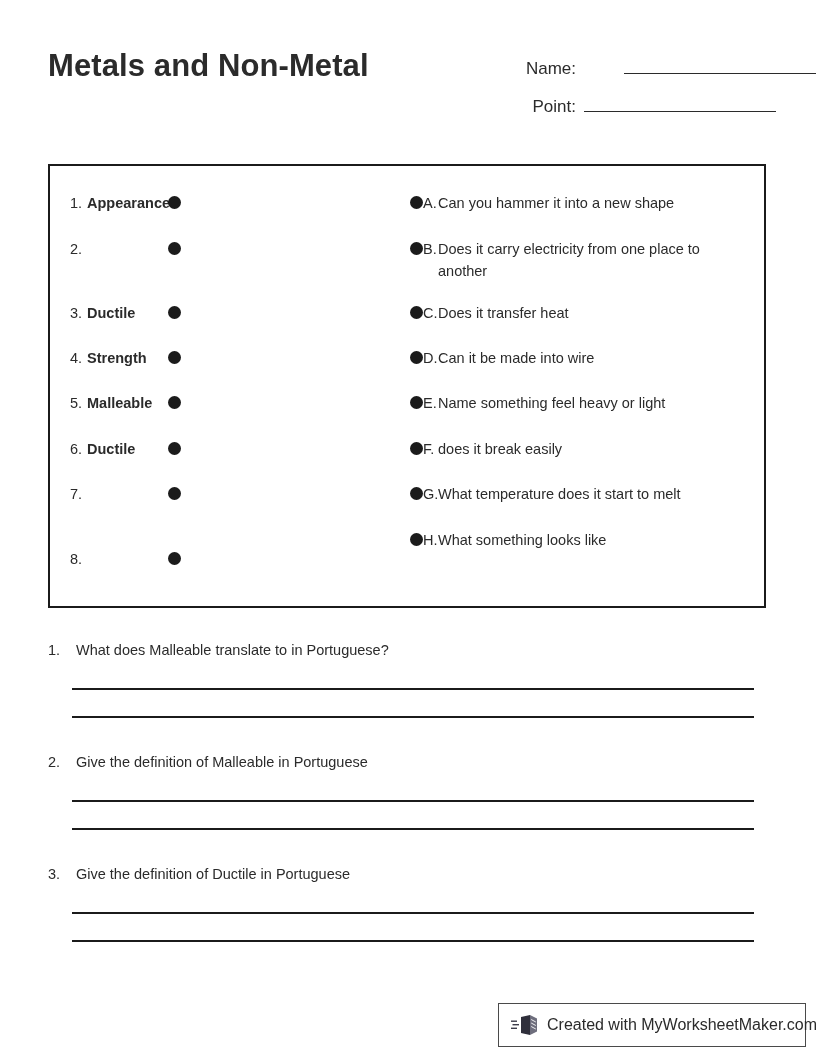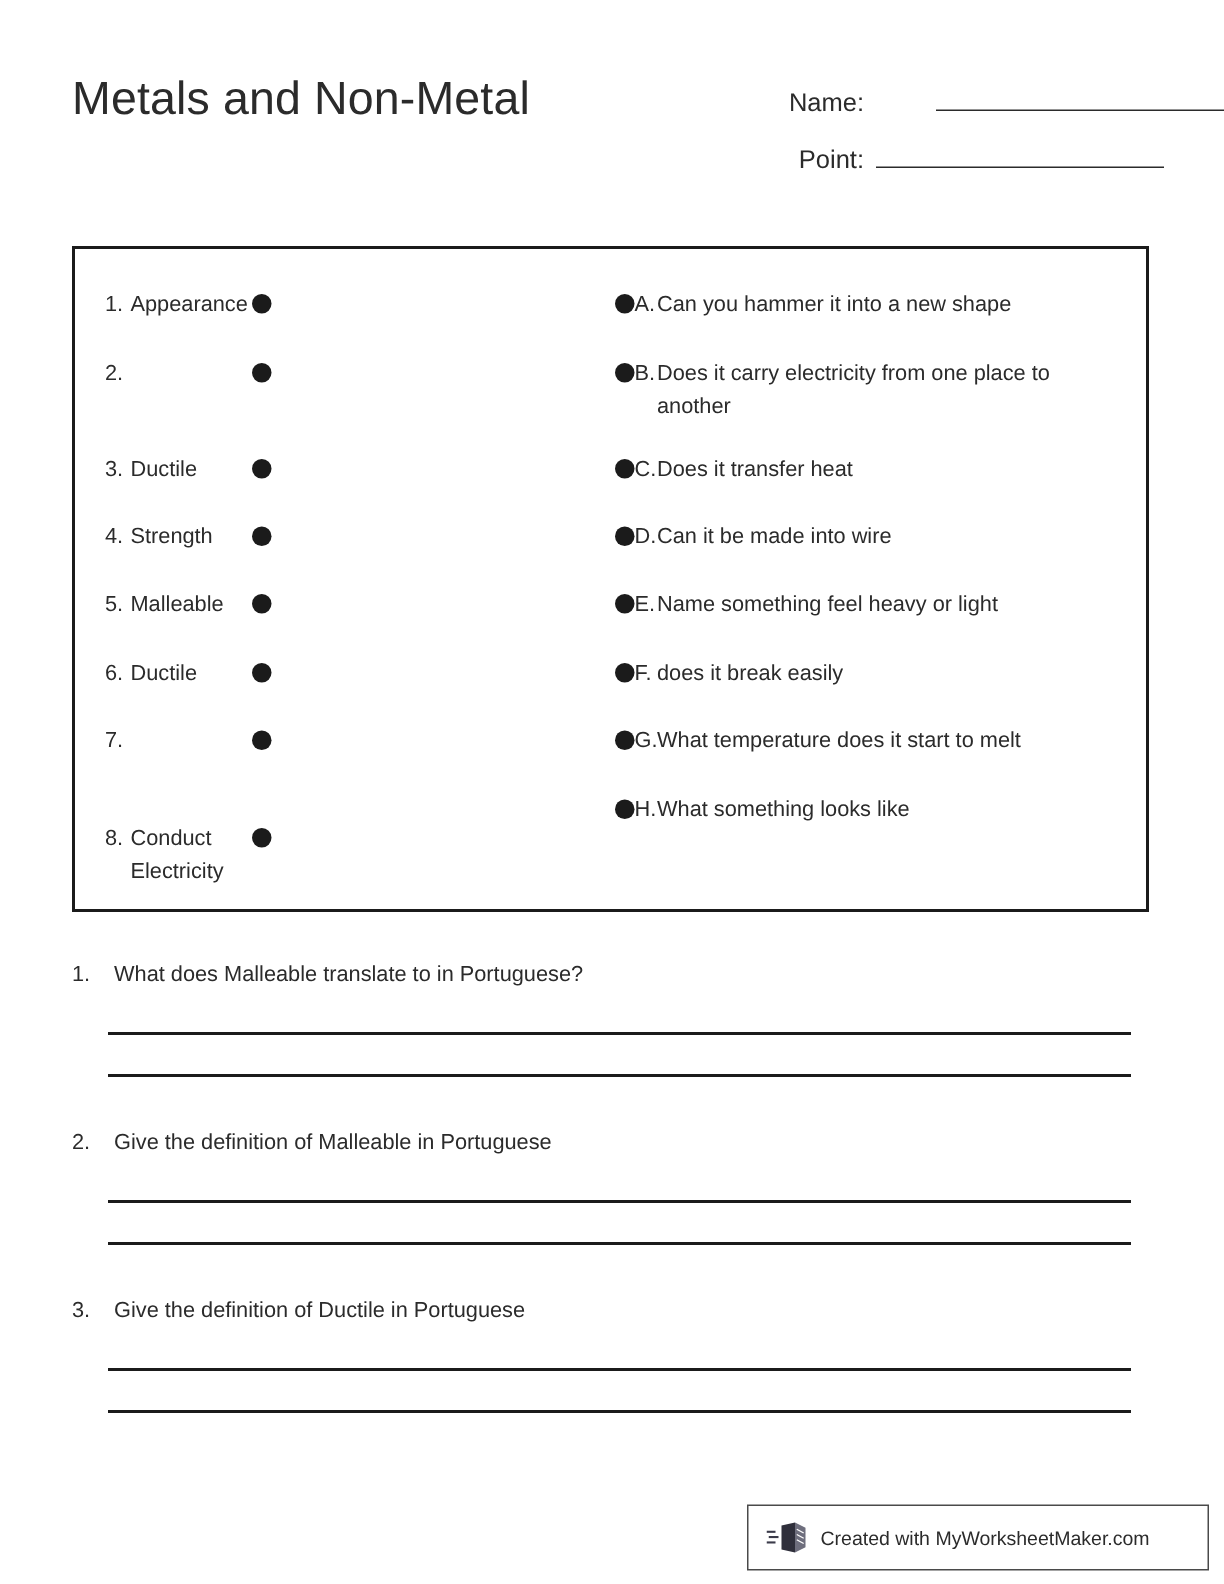--- a/index.html
+++ b/index.html
@@ -19,21 +19,21 @@
     background: #ffffff;
     overflow: hidden;
   }
 
   
   #worksheet-title {
     position: absolute;
     left: 48px;
     top: 48px;
     font-size: 31px;
-    font-weight: 400;
+    font-weight: 700;
     letter-spacing: 0.1px;
     color: #2b2b2b;
     white-space: nowrap;
   }
   .field-row {
     position: absolute;
     display: flex;
     align-items: baseline;
   }
   #name-row { left: 508px; top: 52px; gap: 40px; }
@@ -82,21 +82,21 @@
     line-height: 22px;
     color: #2b2b2b;
     padding-left: 20px;
     box-sizing: border-box;
     display: flex;
   }
   .left-row .row-key {
     width: 17px;
     flex: 0 0 17px;
   }
-  .left-row .row-body { flex: 1 1 auto; }
+  .left-row .row-body { flex: 1 1 auto; font-weight: bold; }
   .left-row .dot-cell {
     width: 30px;
     display: flex;
     justify-content: flex-start;
     padding-top: 4px;
   }
 
   
   .right-row .dot-cell {
     width: 33px;
@@ -162,21 +162,21 @@
     align-items: center;
     padding-left: 12px;
   }
   #footer-logo {
     width: 30px;
     height: 24px;
     flex: 0 0 30px;
     display: block;
   }
   #footer-text {
-    font-size: 13px;
+    font-size: 16px;
     color: #2b2b2b;
     margin-left: 6px;
     white-space: nowrap;
     text-align: right;
   }
 </style>
 </head>
 <body>
 
 <div id="page">
@@ -261,21 +261,20 @@
           <span class="row-key">7.</span>
         </span>
         <span class="dot-cell">
             <span class="dot"></span>
           </span>
       </div>
 
       <div class="match-row left-row" style="top:382px;left:0;">
         <span class="row-text">
           <span class="row-key">8.</span>
-          <span class="row-body">Conduct Electricity</span>
         </span>
         <span class="dot-cell">
             <span class="dot"></span>
           </span>
       </div>
 
     </div>
 
     <div class="column" id="right-column">
 

